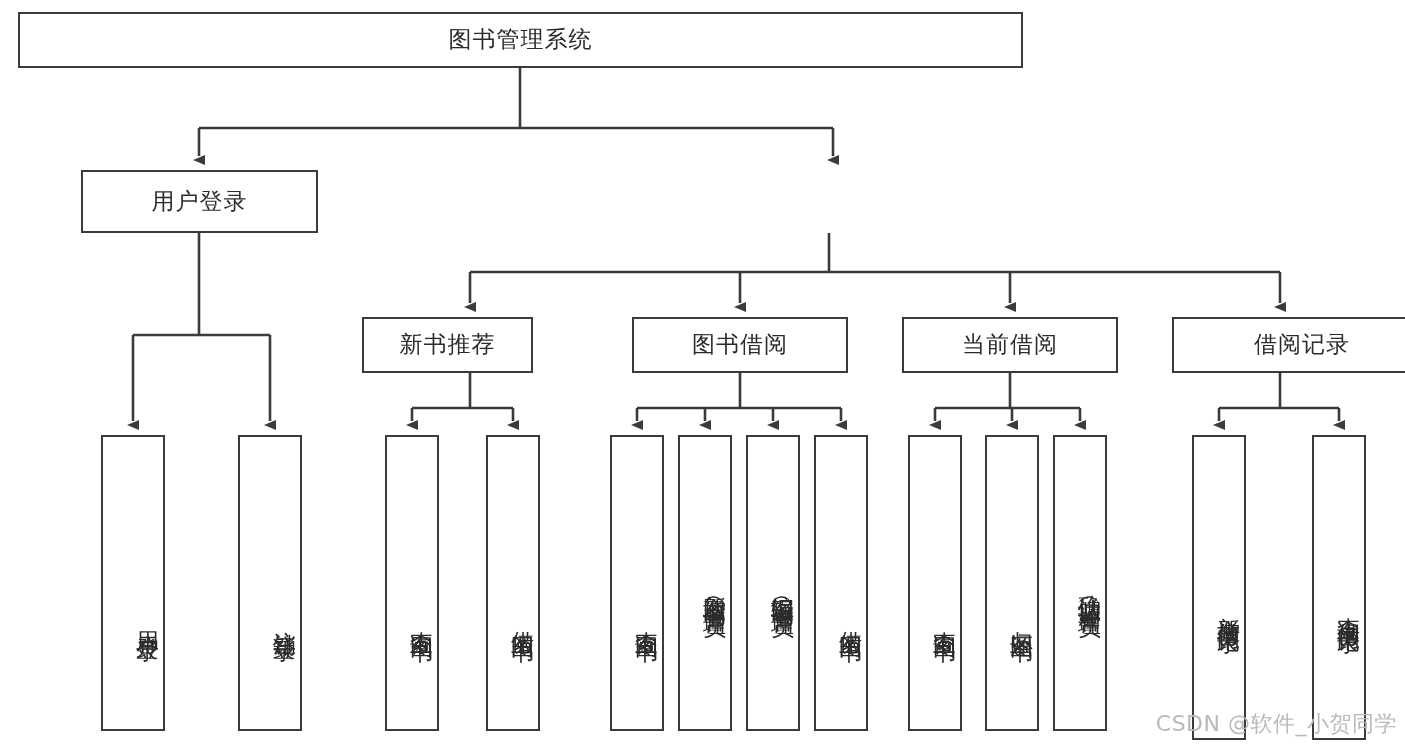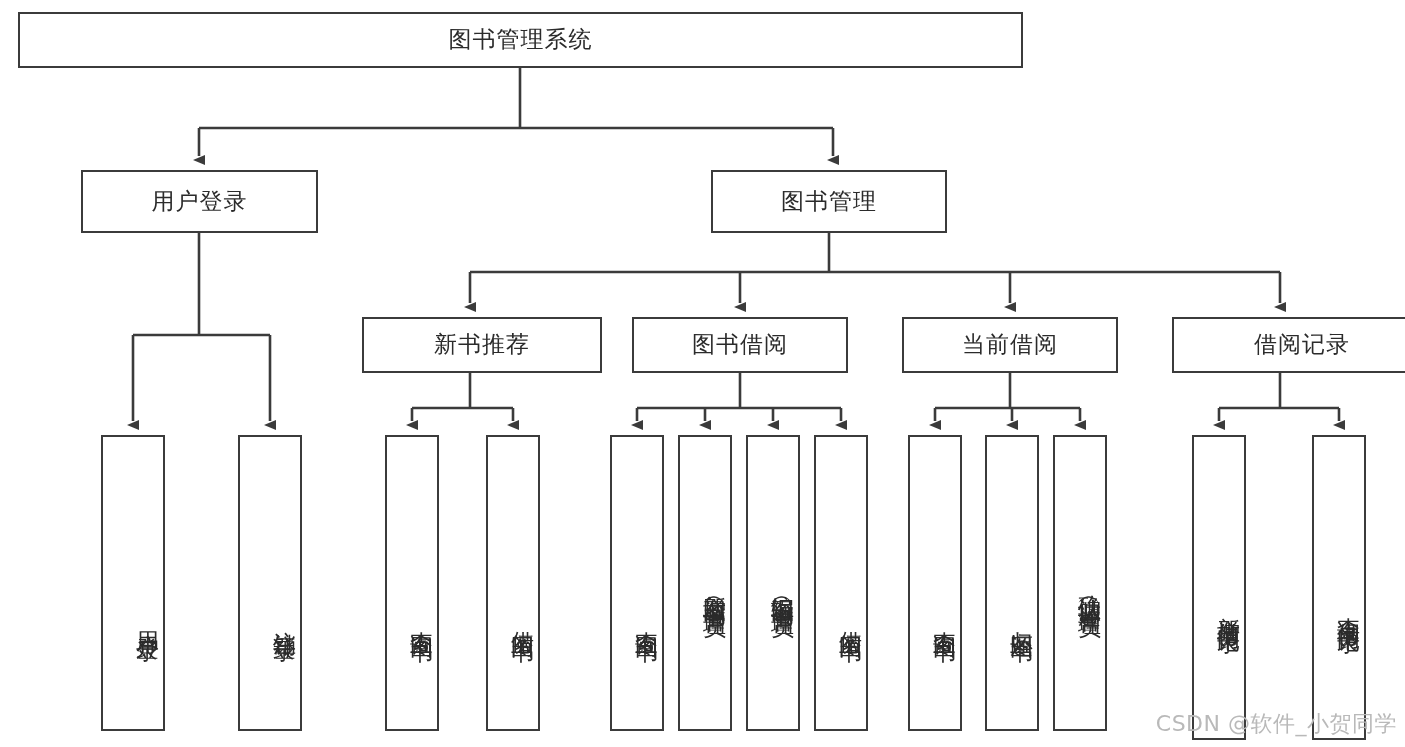--- a/index.html
+++ b/index.html
@@ -124,25 +124,22 @@
     </g>
   </svg>
 
   <div class="node node-h" style="left:18px; top:12px; width:1005px; height:56px;">
     <span>图书管理系统</span>
   </div>
 
   <div class="node node-h" style="left:81px; top:170px; width:237px; height:63px;">
     <span>用户登录</span>
   </div>
-  <div class="node node-h" style="left:711px; top:170px; width:236px; height:63px;">
-    <span>图书管理</span>
-  </div>
 
-  <div class="node node-h" style="left:362px; top:317px; width:240px; height:56px;">
+  <div class="node node-h" style="left:362px; top:317px; width:171px; height:56px;">
     <span>新书推荐</span>
   </div>
   <div class="node node-h" style="left:902px; top:317px; width:216px; height:56px;">
     <span>当前借阅</span>
   </div>
   <div class="node node-h" style="left:632px; top:317px; width:216px; height:56px;">
     <span>图书借阅</span>
   </div>
   <div class="node node-h" style="left:1172px; top:317px; width:260px; height:56px;">
     <span>借阅记录</span>

